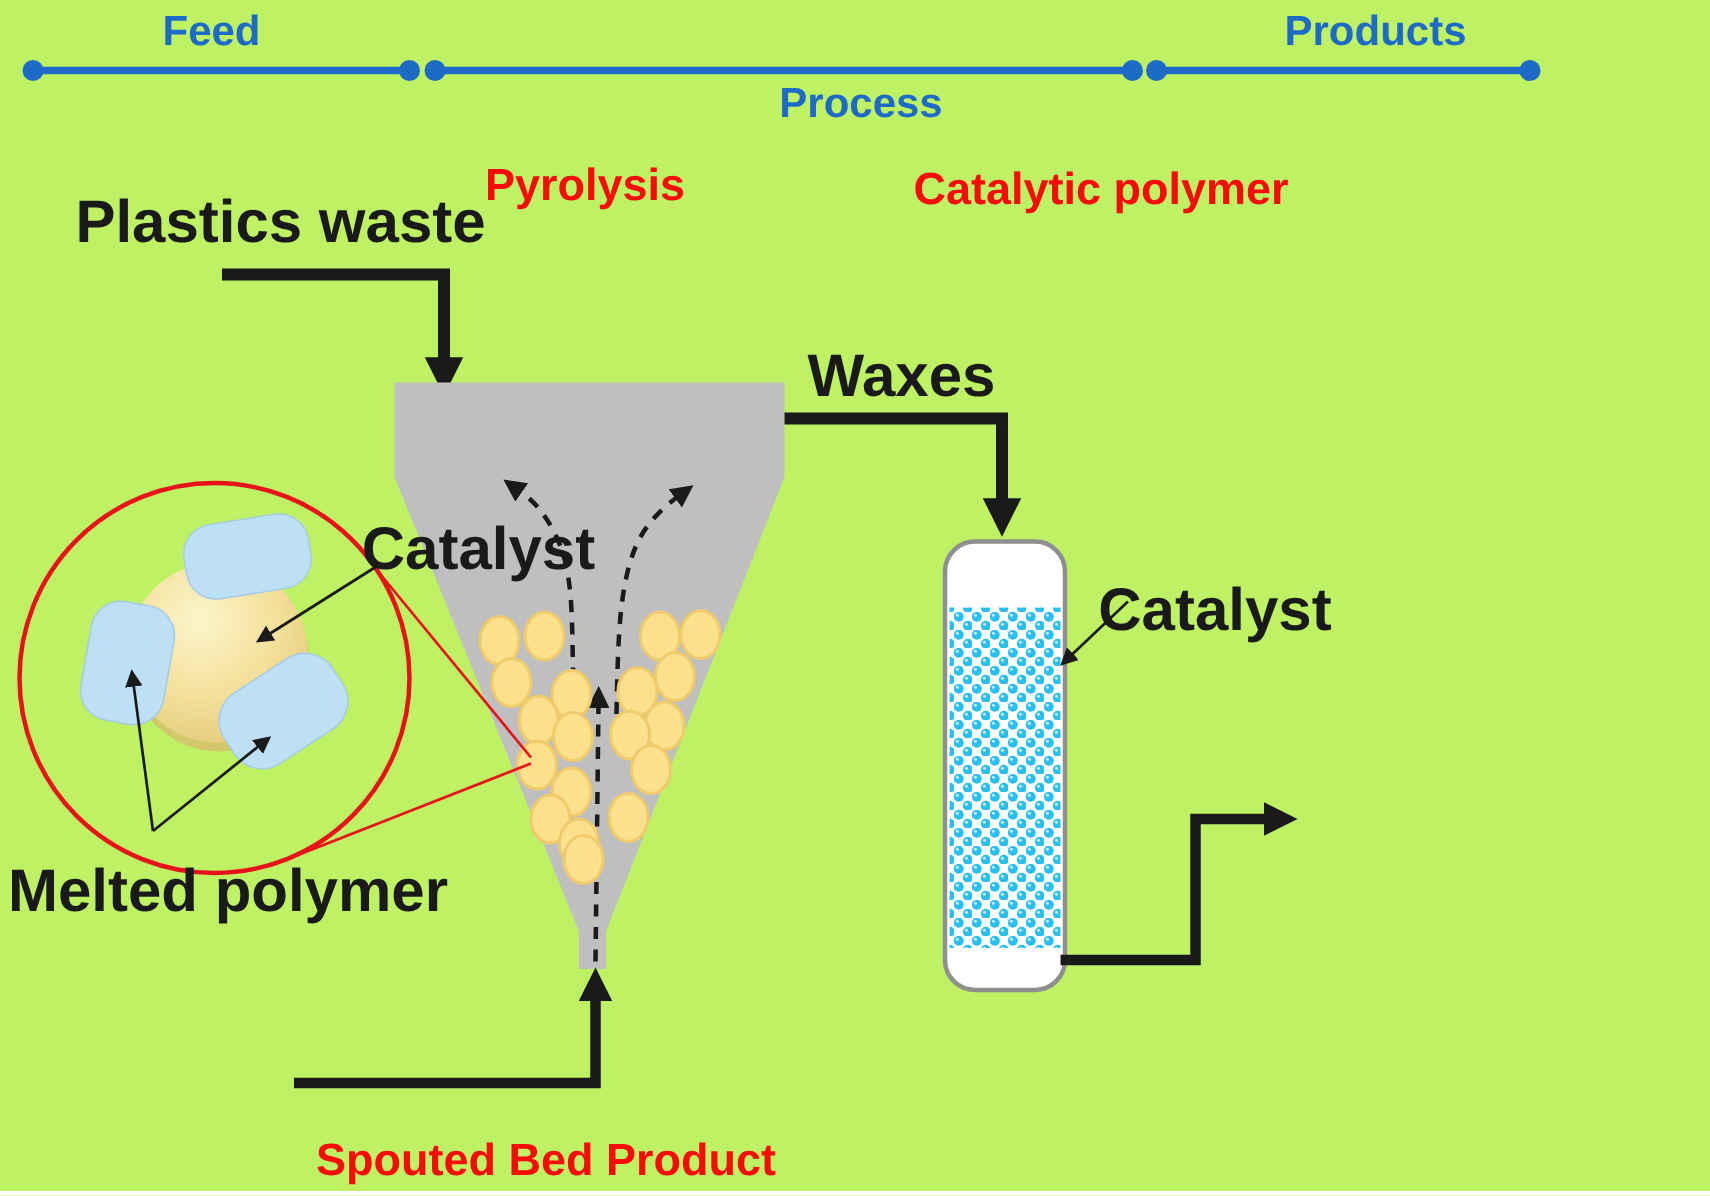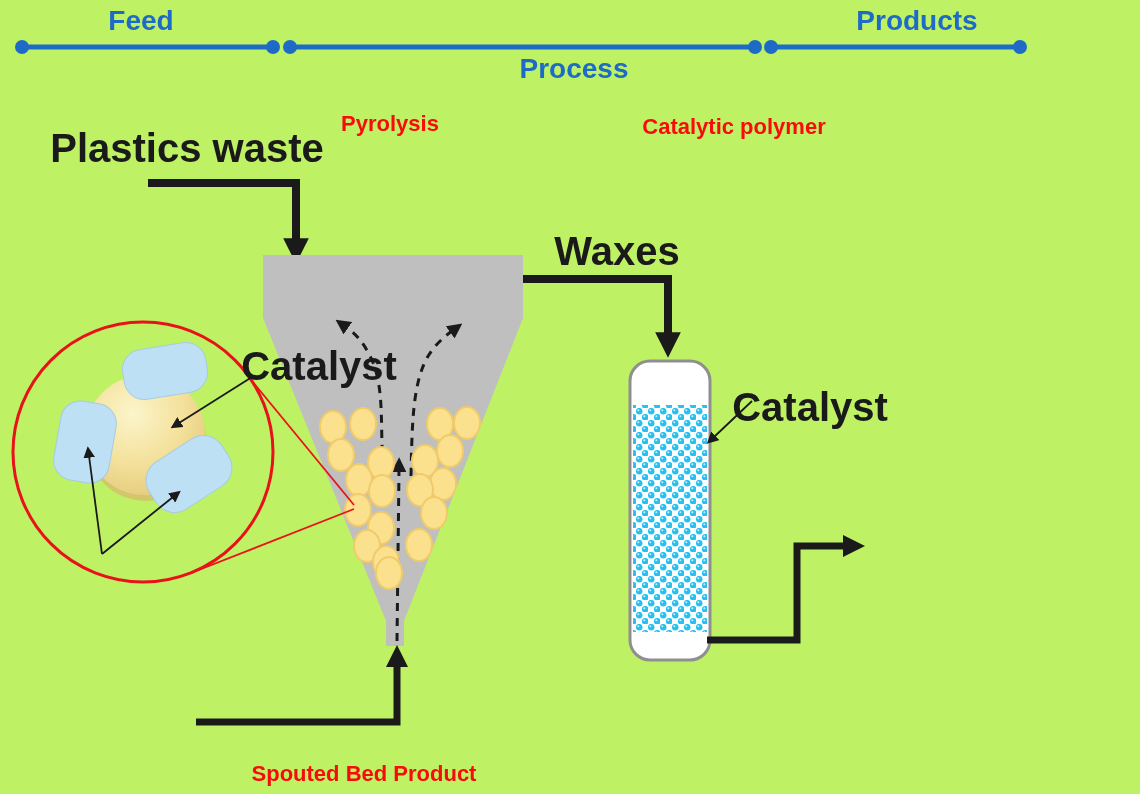--- a/index.html
+++ b/index.html
@@ -19,21 +19,21 @@
   .stage{
     position:relative;width:1140px;height:794px;background:#bef264;overflow:hidden;
     font-family:Liberation Sans, sans-serif;
   }
   .stage svg{position:absolute;left:0;top:0;}
   .lbl{
     position:absolute;transform:translate(-50%,-50%);
     white-space:nowrap;font-weight:bold;line-height:1;
   }
   .lbl.blue{color:var(--c-accent_blue);font-size:28px;}
-  .lbl.red{color:var(--c-stage_red);font-size:22px;}
+  .lbl.red{color:var(--c-stage_red);font-size:30px;}
   .lbl.black{color:var(--c-ink);font-size:40px;}
   
   .tl-line{stroke:var(--c-accent_blue);stroke-width:5;}
   .tl-dot{fill:var(--c-accent_blue);}
   .pipe{fill:none;stroke:var(--c-ink);stroke-linejoin:miter;}
   .pipe.w8{stroke-width:8;}
   .pipe.w7{stroke-width:7;}
   .funnel{fill:var(--c-funnel_gray);}
   .dashflow{fill:none;stroke:var(--c-ink);stroke-width:3;stroke-dasharray:8 7;}
   .particle{fill:var(--c-particle_yellow);stroke:var(--c-particle_border);stroke-width:2;}
@@ -150,18 +150,19 @@
   </svg>
 
   <div class="lbl blue" style="left:141px;top:21px;">Feed</div>
   <div class="lbl blue" style="left:574px;top:21px;margin-top:48px;">Process</div>
   <div class="lbl blue" style="left:917px;top:21px;">Products</div>
 
   <div class="lbl red" style="left:390px;top:124px;">Pyrolysis</div>
   <div class="lbl red" style="left:734px;top:127px;">Catalytic polymer</div>
 
   <div class="lbl black" style="left:187px;top:148px;">Plastics waste</div>
-  <div class="lbl black" style="left:601px;top:251px;margin-left:16px;">Waxes</div>
+  <div class="lbl black" style="left:601px;top:251px;">Waxes</div>
   <div class="lbl black" style="left:319px;top:366px;">Catalyst</div>
   <div class="lbl black" style="left:810px;top:407px;">Catalyst</div>
+  <div class="lbl black" style="left:152px;top:594px;">Melted polymer</div>
 
   <div class="lbl red" style="left:364px;top:774px;">Spouted Bed Product</div>
 </div>
 
 </body></html>

